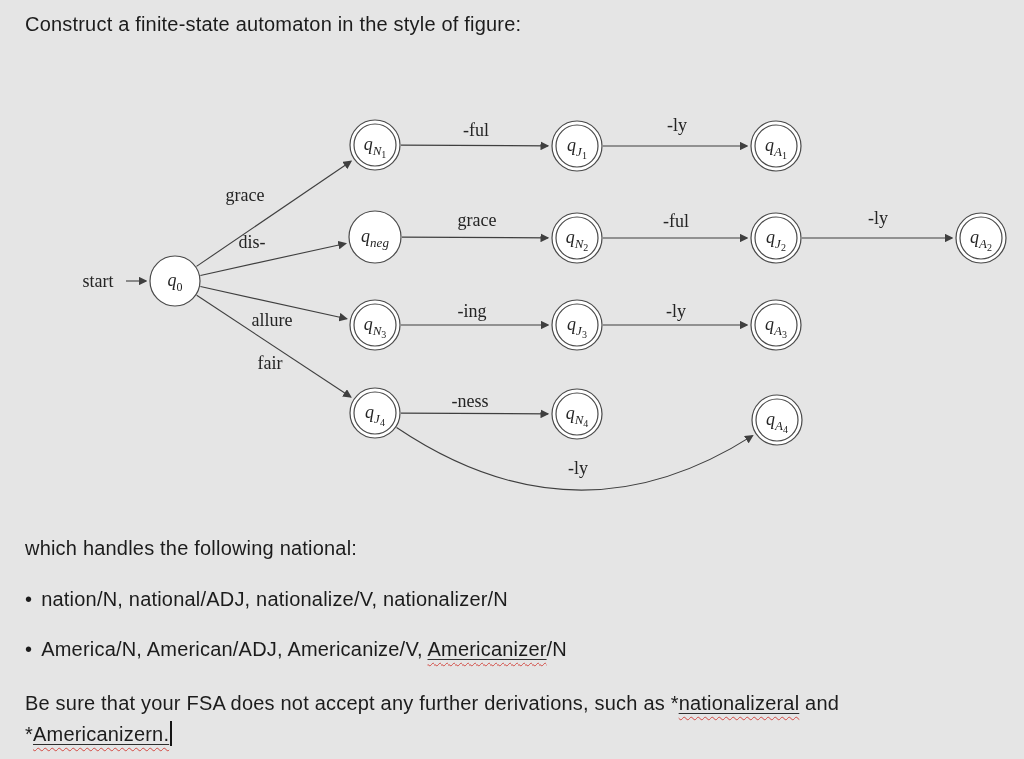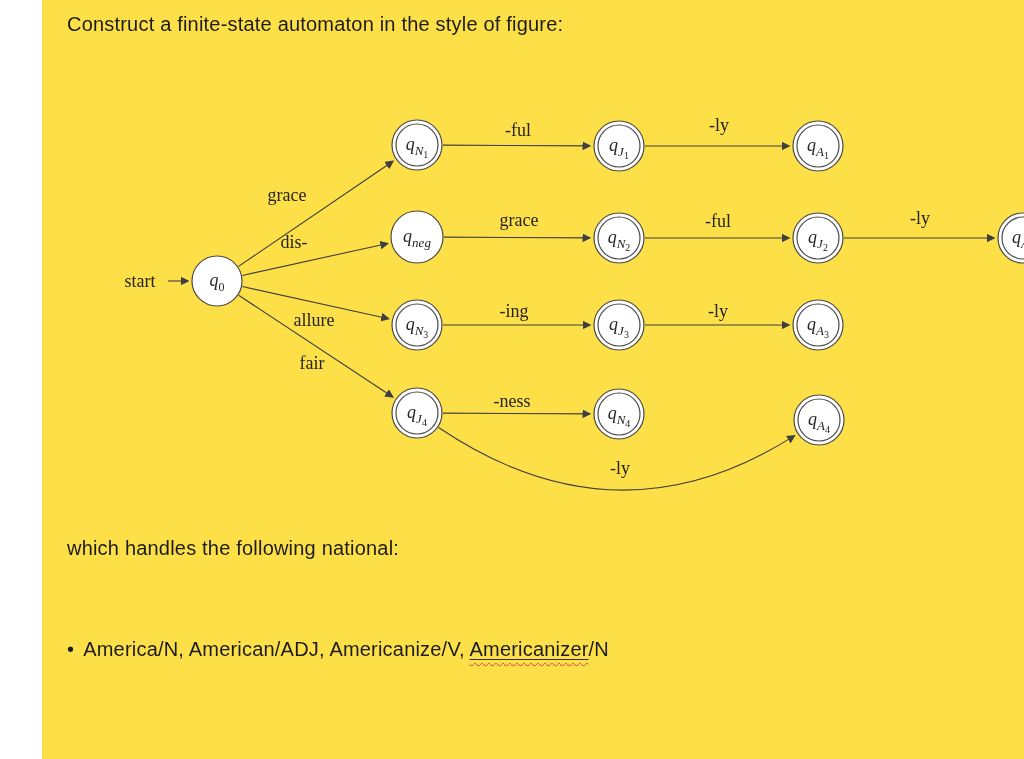--- a/index.html
+++ b/index.html
@@ -1,20 +1,20 @@
 <!DOCTYPE html>
 <html><head>
 <meta charset="utf-8">
 <style>
   html,body{margin:0;padding:0;}
   body{
     width:1024px;height:759px;background:#ffffff;position:relative;overflow:hidden;
     font-family:"Liberation Sans",sans-serif;color:#1c1c1c;
   }
-  .page{position:absolute;inset:0;background:#fde047;margin-left:42px;}
+  .page{position:absolute;inset:0;background:#e5e5e5;}
   .para{position:absolute;left:25px;font-size:20px;letter-spacing:.2px;white-space:nowrap;}
   .title{top:13px;}
   .intro{top:537px;}
   .bullet1{top:588px;}
   .bullet2{top:638px;}
   .closing{top:688px;line-height:31px;}
   .bullet-char{display:inline-block;margin-right:9px;}
   
   .mw{
     text-decoration-line:underline;text-decoration-style:wavy;
@@ -176,19 +176,26 @@
         <g>
           <circle cx="777" cy="420" r="25" class="scircle"></circle>
           <circle cx="777" cy="420" r="21" class="scircle"></circle>
           <text x="777" y="425" class="slabel" text-anchor="middle"><tspan class="sq">q</tspan><tspan dy="5" class="ssub">A</tspan><tspan dy="3" class="snum">4</tspan></text>
         </g>
       </svg>
   </div>
 
   <div class="para intro">which handles the following national:</div>
 
+  <div class="para bullet1">
+    <span class="bullet-char">•</span><span>nation/N, national/ADJ, nationalize/V, nationalizer/N</span>
+  </div>
 
   <div class="para bullet2">
     <span class="bullet-char">•</span><span>America/N, American/ADJ, Americanize/V, </span><span class="mw"><span class="ul">Americanizer</span></span><span>/N</span>
   </div>
 
+  <div class="para closing">
+    <div><span>Be sure that your FSA does not accept any further derivations, such as *</span><span class="mw"><span class="ul">nationalizeral</span></span><span> and</span></div>
+    <div><span>*</span><span class="mw"><span class="ul">Americanizern.</span></span><span class="caret"></span></div>
+  </div>
 
 </div>
 
 </body></html>

